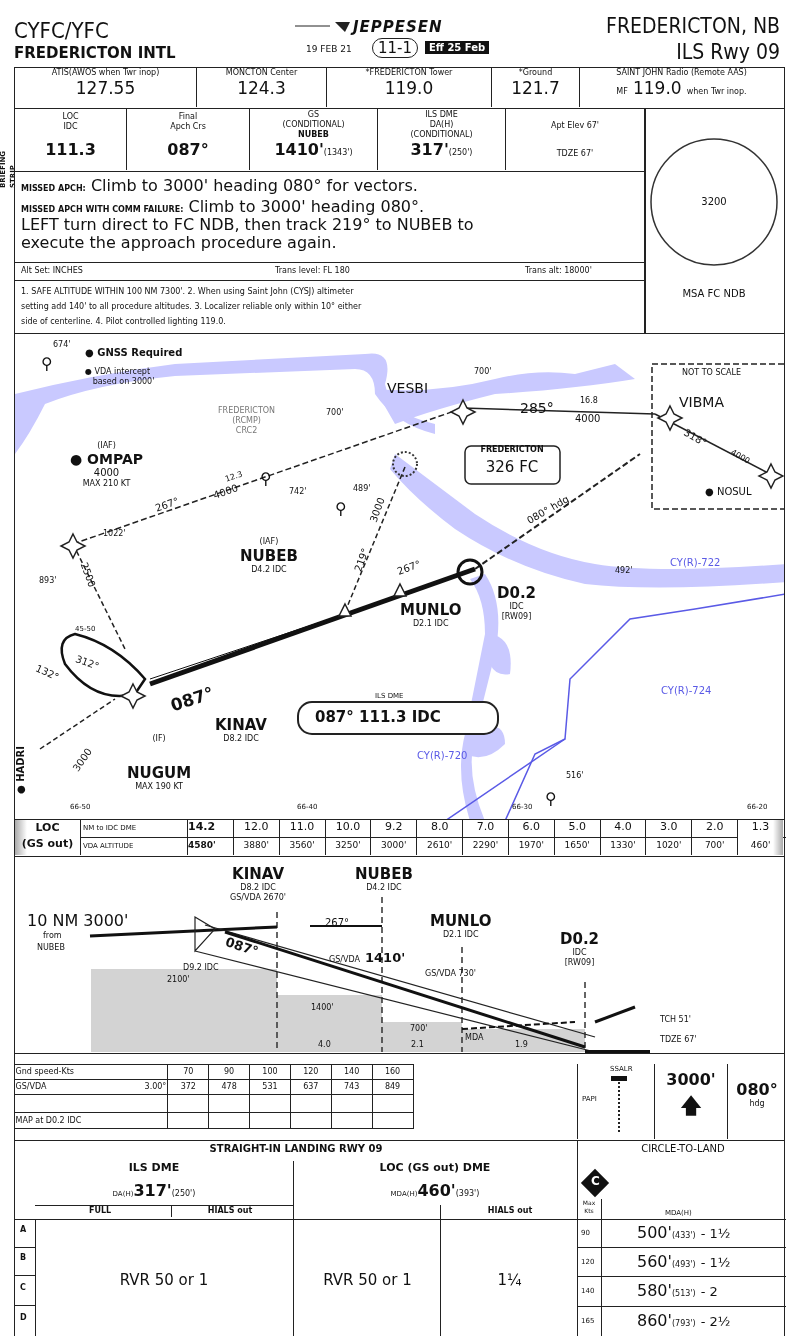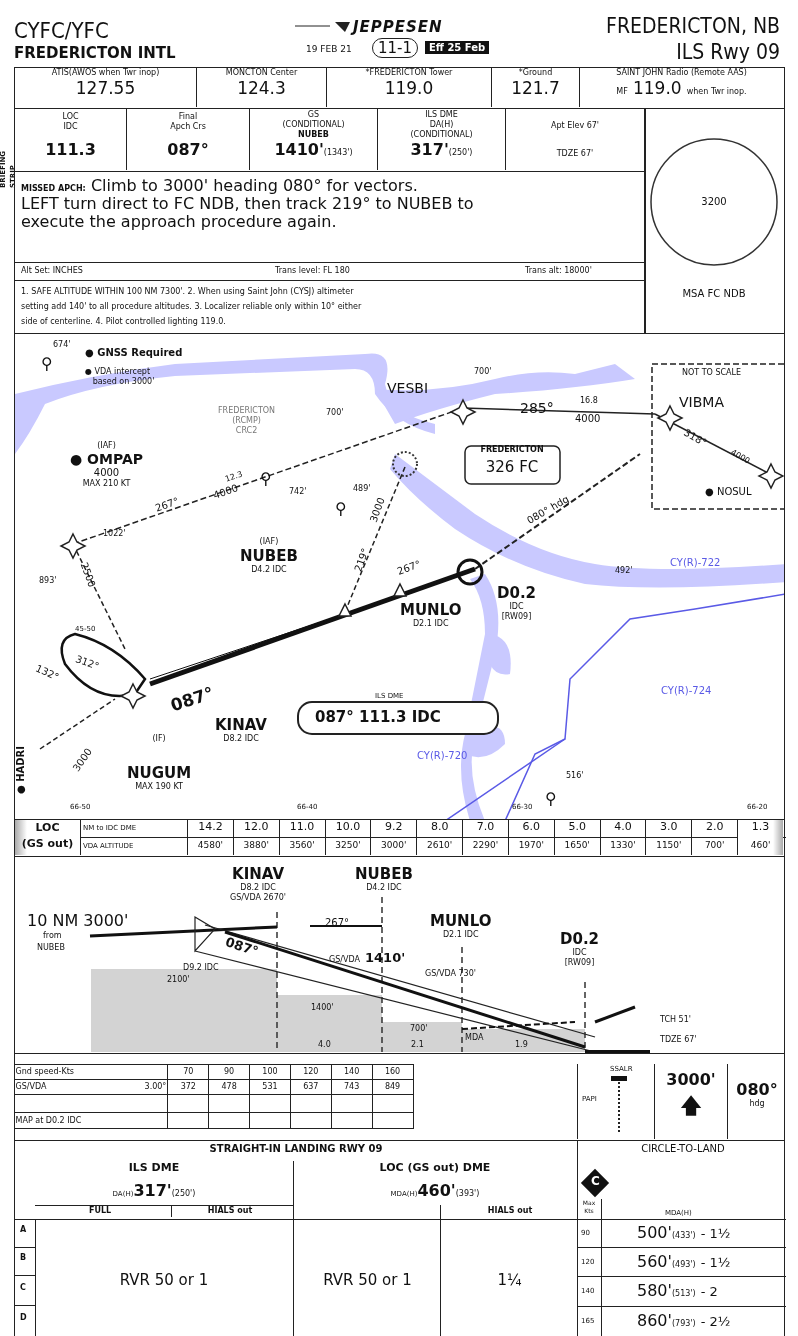--- a/index.html
+++ b/index.html
@@ -97,20 +97,21 @@
 <div class="box" style="left:644px;top:108px;width:141px;height:226px;">
   <svg class="abs" style="left:4px;top:28px;" width="130" height="130">
     <circle cx="65" cy="65" r="63" fill="none" stroke="#333" stroke-width="1.5"></circle>
   </svg>
   <div class="abs tiny" style="left:0;width:138px;top:88px;text-align:center;font-size:10px;">3200</div>
   <div class="abs tiny" style="left:0;width:138px;top:180px;text-align:center;font-size:10px;">MSA FC NDB</div>
 </div>
 
 <div class="box" style="left:14px;top:171px;width:632px;height:92px;padding:4px 6px;">
   <div><span class="tiny bold">MISSED APCH:</span> <span style="font-size:16px;">Climb to 3000' heading 080° for vectors.</span></div>
+  <div style="margin-top:2px;"><span class="tiny bold">MISSED APCH WITH COMM FAILURE:</span> <span style="font-size:16px;">Climb to 3000' heading 080°.</span></div>
   <div style="font-size:16px;line-height:18px;">LEFT turn direct to FC NDB, then track 219° to NUBEB to</div>
   <div style="font-size:16px;line-height:18px;">execute the approach procedure again.</div>
 </div>
 
 <div class="box tiny" style="left:14px;top:262px;width:632px;height:19px;padding:3px 6px;">
   <span class="abs" style="left:6px;">Alt Set: INCHES</span>
   <span class="abs" style="left:260px;">Trans level: FL 180</span>
   <span class="abs" style="left:510px;">Trans alt: 18000'</span>
 </div>
 
@@ -267,21 +268,21 @@
 <div class="box" style="left:14px;top:819px;width:771px;height:38px;">
   <div class="abs bold" style="left:0;top:0;width:66px;height:35px;border-right:1.5px solid #222;text-align:center;font-size:11px;line-height:16px;background:linear-gradient(90deg,#aaa 0,#fff 12px);">
     <div>LOC</div>
     <div>(GS out)</div>
   </div>
   <div class="abs tiny" style="left:68px;top:3px;width:108px;font-size:7px;">NM to IDC DME</div>
   <div class="abs tiny" style="left:68px;top:21px;width:108px;font-size:7px;">VDA ALTITUDE</div>
   <div class="hline" style="left:66px;top:17px;width:705px;"></div>
   <div class="vline" style="left:172px;top:0;height:35px;"></div>
   <div id="vda-cols" class="abs" style="left:172px;top:0;width:596px;height:35px;display:flex;">
-    <div style="flex:1;border-left:1.5px solid #222;text-align:center;font-size:11px;">
+    <div style="flex:1;border-left:1.5px solid #222;text-align:left;font-size:11px;font-weight:bold;">
         <div style="height:17px;">14.2</div>
         <div class="tiny" style="font-size:9px;line-height:17px;">4580'</div>
       </div>
     <div style="flex:1;border-left:1.5px solid #222;text-align:center;font-size:11px;">
         <div style="height:17px;">12.0</div>
         <div class="tiny" style="font-size:9px;line-height:17px;">3880'</div>
       </div>
     <div style="flex:1;border-left:1.5px solid #222;text-align:center;font-size:11px;">
         <div style="height:17px;">11.0</div>
         <div class="tiny" style="font-size:9px;line-height:17px;">3560'</div>
@@ -309,21 +310,21 @@
     <div style="flex:1;border-left:1.5px solid #222;text-align:center;font-size:11px;">
         <div style="height:17px;">5.0</div>
         <div class="tiny" style="font-size:9px;line-height:17px;">1650'</div>
       </div>
     <div style="flex:1;border-left:1.5px solid #222;text-align:center;font-size:11px;">
         <div style="height:17px;">4.0</div>
         <div class="tiny" style="font-size:9px;line-height:17px;">1330'</div>
       </div>
     <div style="flex:1;border-left:1.5px solid #222;text-align:center;font-size:11px;">
         <div style="height:17px;text-align:center;">3.0</div>
-        <div class="tiny" style="font-size:9px;line-height:17px;">1150'</div>
+        <div class="tiny" style="font-size:9px;line-height:17px;">1020'</div>
       </div>
     <div style="flex:1;border-left:1.5px solid #222;text-align:center;font-size:11px;">
         <div style="height:17px;">2.0</div>
         <div class="tiny" style="font-size:9px;line-height:17px;">700'</div>
       </div>
     <div style="flex:1;border-left:1.5px solid #222;text-align:center;font-size:11px;background:linear-gradient(270deg,#aaa 0,#fff 10px);">
         <div style="height:17px;">1.3</div>
         <div class="tiny" style="font-size:9px;line-height:17px;">460'</div>
       </div>
   </div>

